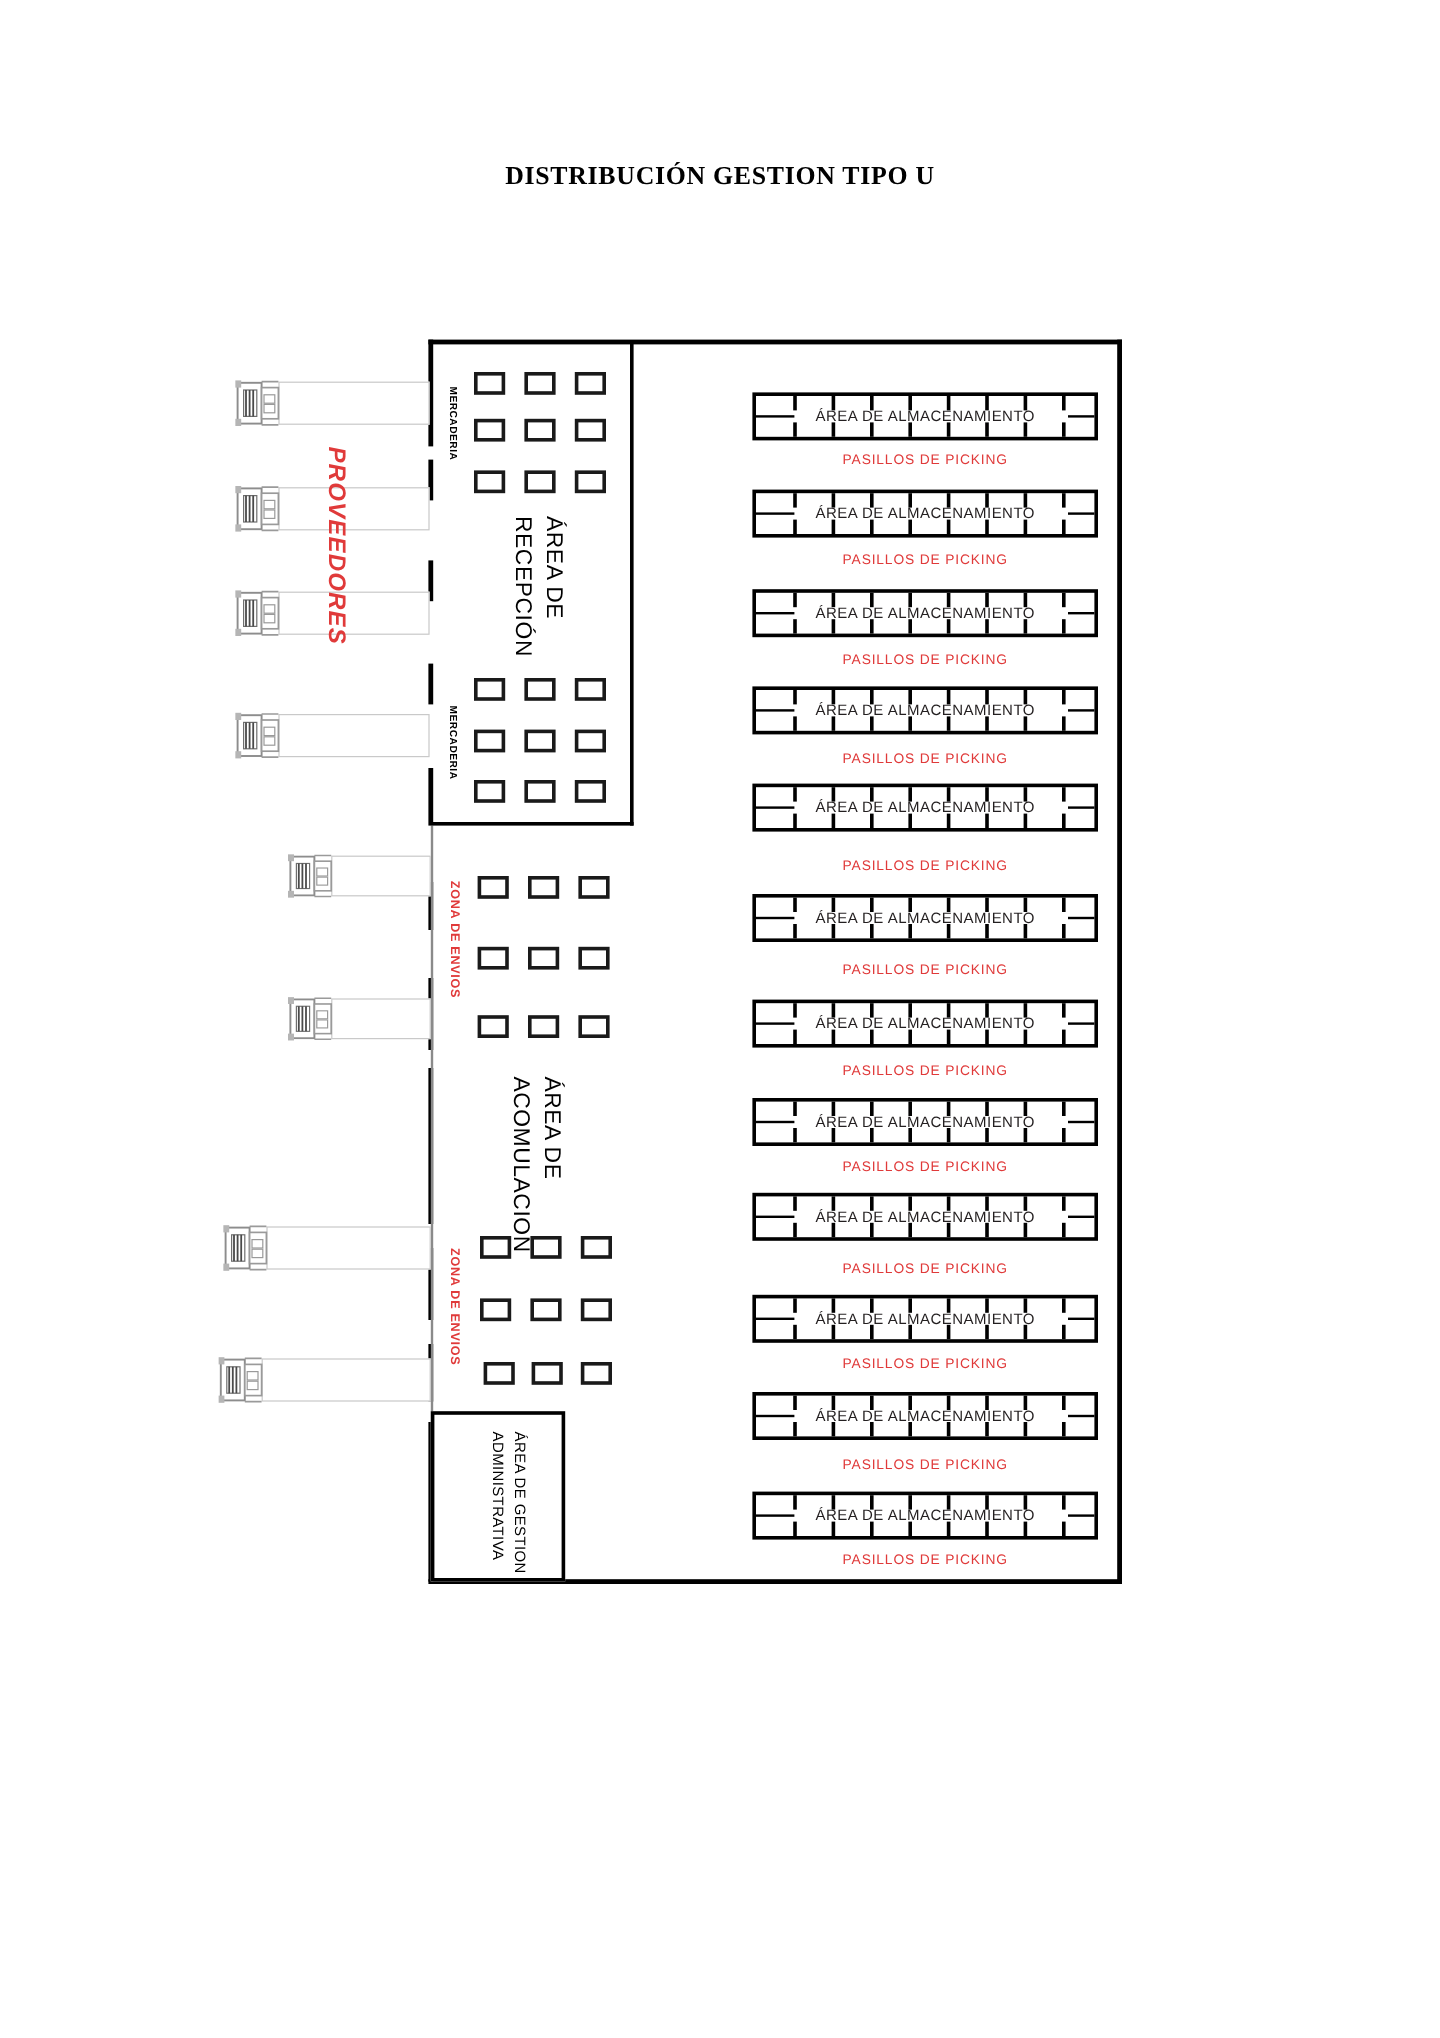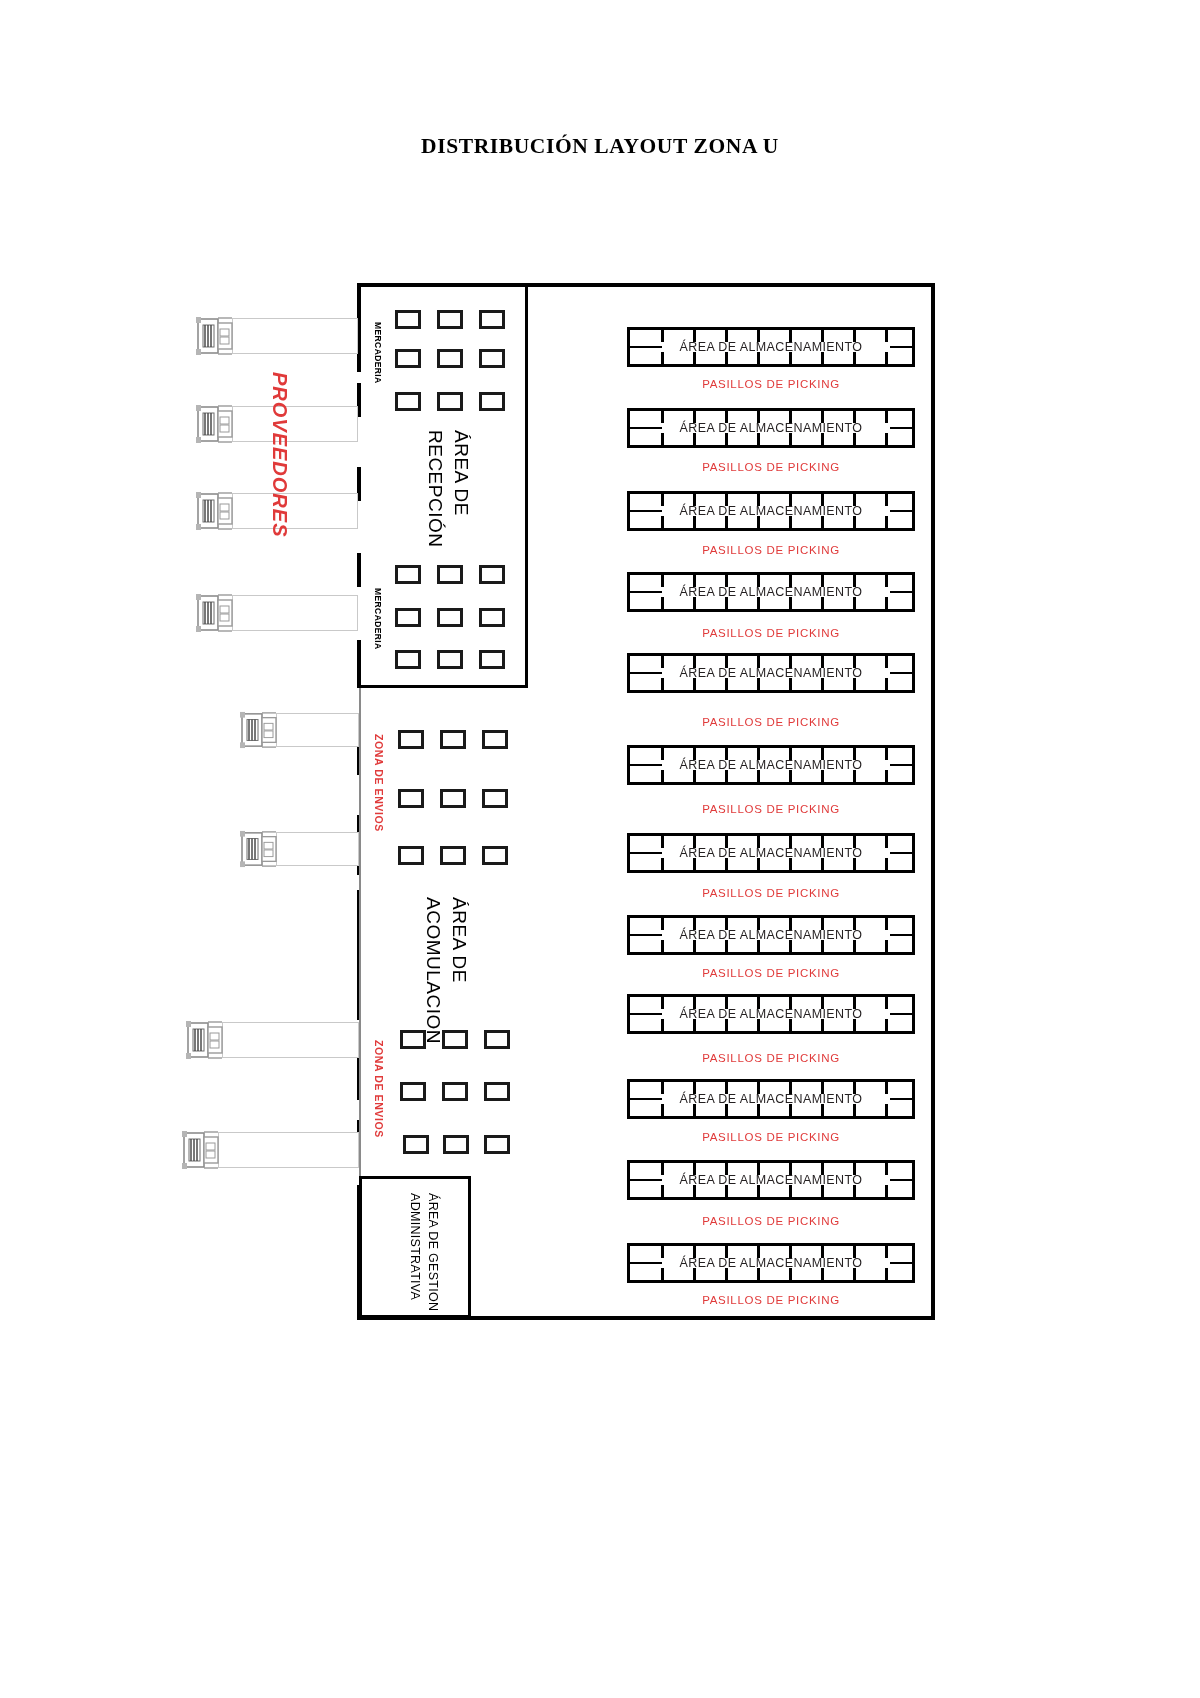--- a/index.html
+++ b/index.html
@@ -146,21 +146,21 @@
   .admin-room {
     position: absolute;
     border: 3px solid #000000;
     background: #ffffff;
     box-sizing: border-box;
   }
 </style>
 </head>
 <body>
 
-<div class="page-title">DISTRIBUCIÓN LAYOUT ZONA U</div>
+<div class="page-title">DISTRIBUCIÓN GESTION TIPO U</div>
 
 <div id="diagram">
 
   <div class="wall" style="left:357px; top:283px; width:578px; height:4px;"></div>
 
   <div class="wall" style="left:931px; top:283px; width:4px; height:1037px;"></div>
 
   <div class="wall" style="left:357px; top:1316px; width:578px; height:4px;"></div>
 
   <div class="wall" style="left:357px; top:283px; width:4px; height:89px;"></div>

